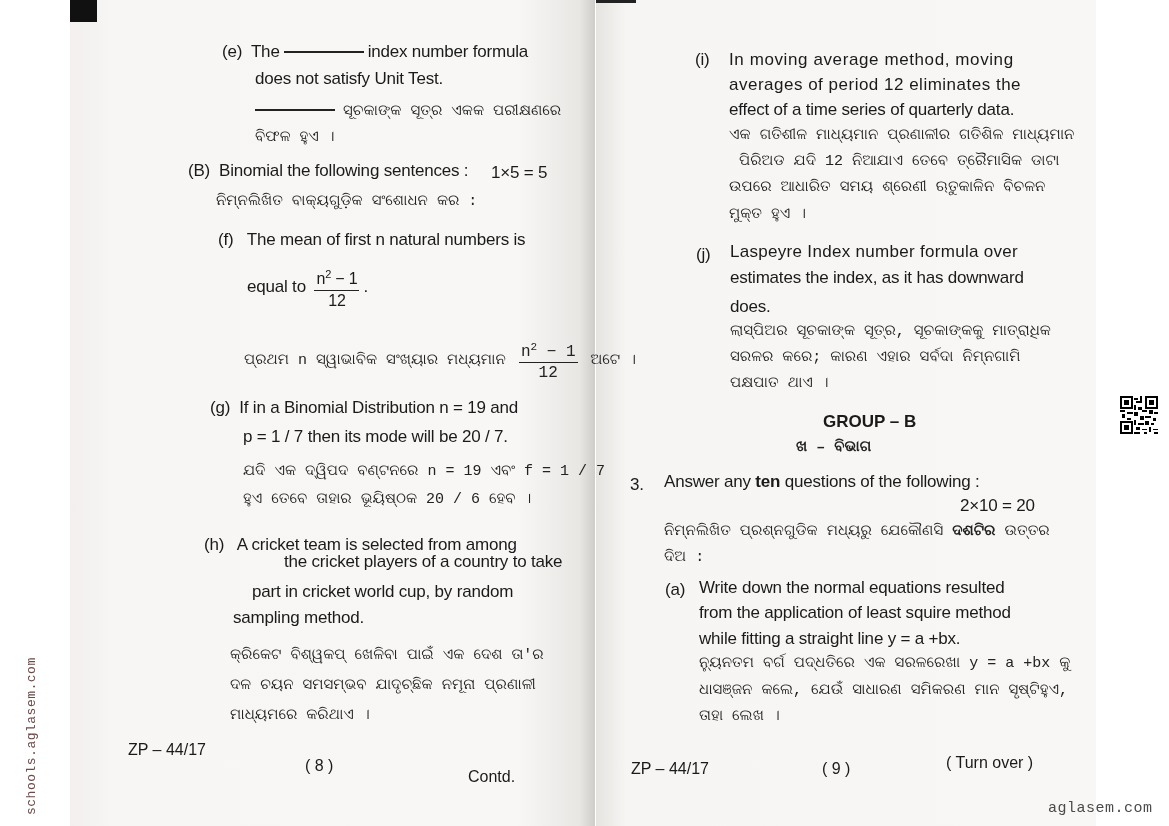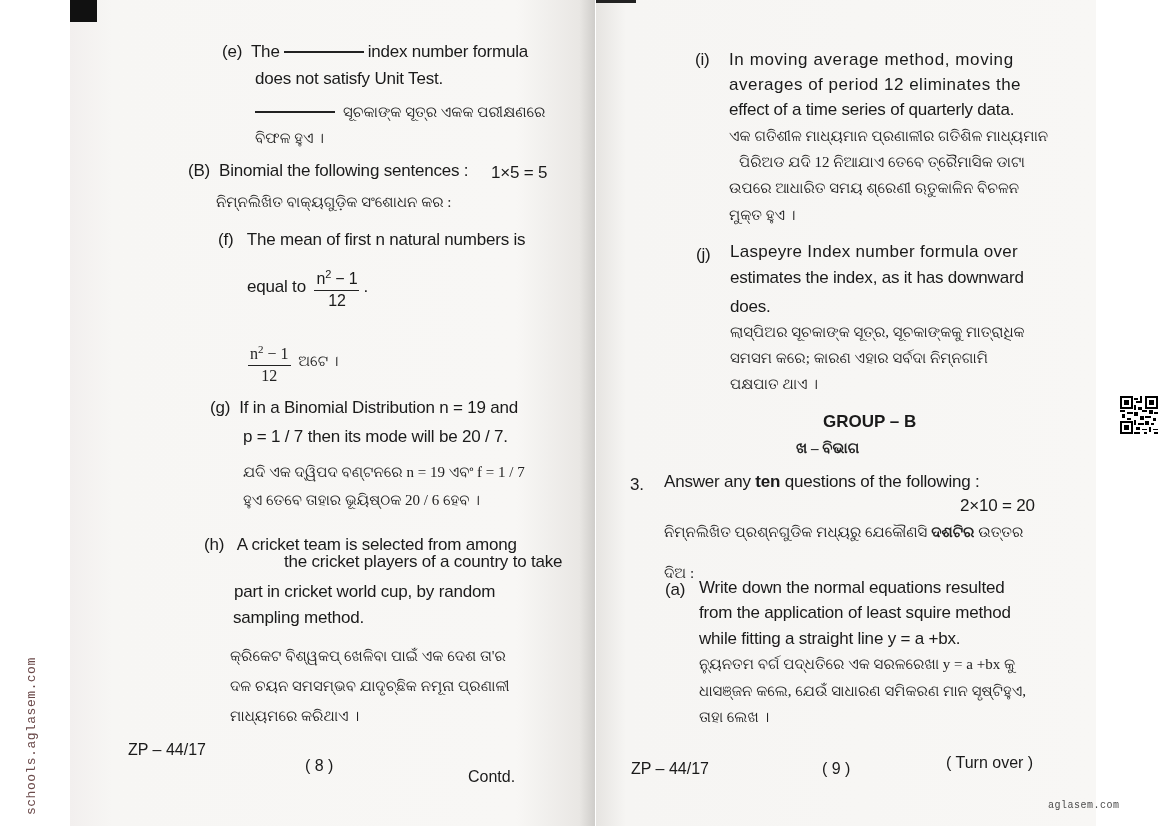--- a/index.html
+++ b/index.html
@@ -15,35 +15,35 @@
   }
   .page-left { left:70px; width:525px;
     background:linear-gradient(to right, #f2efee 0%, #f7f6f4 8%, #f8f7f5 85%, #e9e7e4 97%, #cfcdca 100%);
   }
   .page-right { left:596px; width:500px;
     background:linear-gradient(to right, #e6e4e1 0%, #f6f5f3 6%, #f8f7f5 100%);
   }
   .corner-mark { position:absolute; left:70px; top:0; width:27px; height:22px; background:#111; }
   .corner-mark-r { position:absolute; left:596px; top:0; width:40px; height:3px; background:#222; }
   .txt { position:absolute; font-size:17px; line-height:24px; white-space:nowrap; letter-spacing:-0.2px; }
-  .od { position:absolute; font-size:15px; line-height:24px; white-space:nowrap; color:#222; font-family:Liberation Serif, serif; }
+  .od { position:absolute; font-size:15px; line-height:24px; white-space:nowrap; color:#222; font-family:Liberation Mono, monospace; }
   .blank { display:inline-block; width:80px; border-bottom:2px solid #222; margin:0 4px; vertical-align:4px; height:0; }
   .blank-od { display:inline-block; width:80px; border-bottom:2px solid #222; margin-right:8px; vertical-align:4px; height:0; }
   .frac { display:inline-flex; flex-direction:column; align-items:center; vertical-align:middle; margin:0 4px; font-size:16px; line-height:20px; }
   .frac .num { border-bottom:1.5px solid #222; padding:0 2px; }
   .frac sup { font-size:11px; }
   .bold { font-weight:bold; }
   .footer { position:absolute; font-size:16px; line-height:20px; white-space:nowrap; }
   .wm-left {
     position:absolute; left:24px; top:815px; transform-origin:left top; transform:rotate(-90deg);
     font-family:"Liberation Mono", "DejaVu Sans Mono", monospace; font-size:13px; color:#6b4a4a; white-space:nowrap; letter-spacing:0.5px;
   }
   .wm-right {
     position:absolute; left:1048px; top:800px;
-    font-family:"Liberation Mono", "DejaVu Sans Mono", monospace; font-size:10px; color:#4a4a4a; letter-spacing:0.5px;
+    font-family:"Liberation Mono", "DejaVu Sans Mono", monospace; font-size:15px; color:#4a4a4a; letter-spacing:0.5px;
   }
   .qr { position:absolute; left:1120px; top:396px; width:38px; height:38px; }
   .group-head { position:absolute; font-size:17px; font-weight:bold; white-space:nowrap; }
 </style>
 </head>
 <body>
 
 <div class="page page-left"></div>
 <div class="page page-right"></div>
 <div class="corner-mark"></div>
@@ -74,20 +74,21 @@
     <span>The mean of first n natural numbers is</span>
   </div>
   <div class="txt" style="left:247px; top:262px; line-height:50px;">
     <span>equal to</span>
     <span class="frac">
       <span class="num"><span>n</span><sup>2</sup><span> − 1</span></span>
       <span>12</span>
     </span><span>.</span>
   </div>
   <div class="od" style="left:244px; top:336px; line-height:50px;">
+    <span>ପ୍ରଥମ n ସ୍ୱାଭାବିକ ସଂଖ୍ୟାର ମଧ୍ୟମାନ</span>
     <span class="frac">
       <span class="num"><span>n</span><sup>2</sup><span> − 1</span></span>
       <span>12</span>
     </span>
     <span>ଅଟେ ।</span>
   </div>
 </div>
 
 <div>
   <div class="txt" style="left:210px; top:396px;">
@@ -98,21 +99,21 @@
   <div class="od" style="left:243px; top:460px;">ଯଦି ଏକ ଦ୍ୱିପଦ ବଣ୍ଟନରେ n = 19 ଏବଂ f = 1 / 7</div>
   <div class="od" style="left:243px; top:488px;">ହୁଏ ତେବେ ତାହାର ଭୂୟିଷ୍ଠକ 20 / 6 ହେବ ।</div>
 </div>
 
 <div>
   <div class="txt" style="left:204px; top:518px;margin-top:15px;">
     <span>(h)</span>&nbsp;&nbsp;
     <span>A cricket team is selected from among</span>
   </div>
   <div class="txt" style="left:236px; top:550px;margin-left:48px;">the cricket players of a country to take</div>
-  <div class="txt" style="left:234px; top:580px;">part in cricket world cup, by random</div>
+  <div class="txt" style="left:252px; top:580px;">part in cricket world cup, by random</div>
   <div class="txt" style="left:233px; top:606px;">sampling method.</div>
   <div class="od" style="left:230px; top:644px;">କ୍ରିକେଟ ବିଶ୍ୱକପ୍ ଖେଳିବା ପାଇଁ ଏକ ଦେଶ ତା'ର</div>
   <div class="od" style="left:230px; top:674px;">ଦଳ ଚୟନ ସମସମ୍ଭବ ଯାଦୃଚ୍ଛିକ ନମୂନା ପ୍ରଣାଳୀ</div>
   <div class="od" style="left:230px; top:704px;">ମାଧ୍ୟମରେ କରିଥାଏ ।</div>
 </div>
 
 <div class="footer" style="left:128px; top:740px;">ZP – 44/17</div>
 <div class="footer" style="left:305px; top:756px;">( 8 )</div>
 <div class="footer" style="left:468px; top:767px;">Contd.</div>
 
@@ -126,21 +127,21 @@
   <div class="od" style="left:729px; top:176px;">ଉପରେ ଆଧାରିତ ସମୟ ଶ୍ରେଣୀ ଋତୁକାଳିନ ବିଚଳନ</div>
   <div class="od" style="left:729px; top:203px;">ମୁକ୍ତ ହୁଏ ।</div>
 </div>
 
 <div>
   <div class="txt" style="left:696px; top:243px;">(j)</div>
   <div class="txt" style="left:730px; top:240px; letter-spacing:0.3px;">Laspeyre Index number formula over</div>
   <div class="txt" style="left:730px; top:266px;">estimates the index, as it has downward</div>
   <div class="txt" style="left:730px; top:295px;">does.</div>
   <div class="od" style="left:730px; top:320px;">ଲାସ୍‌ପିଅର ସୂଚକାଙ୍କ ସୂତ୍ର, ସୂଚକାଙ୍କକୁ ମାତ୍ରାଧିକ</div>
-  <div class="od" style="left:730px; top:346px;">ସମସମ କରେ; କାରଣ ଏହାର ସର୍ବଦା ନିମ୍ନଗାମି</div>
+  <div class="od" style="left:730px; top:346px;">ସରଳର କରେ; କାରଣ ଏହାର ସର୍ବଦା ନିମ୍ନଗାମି</div>
   <div class="od" style="left:730px; top:372px;">ପକ୍ଷପାତ ଥାଏ ।</div>
 </div>
 
 <div>
   <div class="group-head" style="left:783px; top:412px;margin-left:40px;">GROUP – B</div>
   <div class="od" style="left:796px; top:436px; font-weight:bold;">ଖ – ବିଭାଗ</div>
 </div>
 
 <div>
   <div class="txt" style="left:630px; top:473px;">3.</div>
@@ -148,21 +149,21 @@
     <span>Answer any</span>
     <span class="bold">ten</span>
     <span>questions of the following :</span>
   </div>
   <div class="txt" style="left:960px; top:494px;">2×10 = 20</div>
   <div class="od" style="left:664px; top:520px;">
     <span>ନିମ୍ନଲିଖିତ ପ୍ରଶ୍ନଗୁଡିକ ମଧ୍ୟରୁ ଯେକୌଣସି</span>
     <span class="bold">ଦଶଟିର</span>
     <span>ଉତ୍ତର</span>
   </div>
-  <div class="od" style="left:664px; top:546px;margin-top:15px;">ଦିଅ :</div>
+  <div class="od" style="left:664px; top:546px;">ଦିଅ :</div>
 </div>
 
 <div>
   <div class="txt" style="left:665px; top:578px;">(a)</div>
   <div class="txt" style="left:699px; top:576px;">Write down the normal equations resulted</div>
   <div class="txt" style="left:699px; top:601px;">from the application of least squire method</div>
   <div class="txt" style="left:699px; top:627px;">while fitting a straight line y = a +bx.</div>
   <div class="od" style="left:699px; top:652px;">ନ୍ୟୁନତମ ବର୍ଗ ପଦ୍ଧତିରେ ଏକ ସରଳରେଖା y = a +bx କୁ</div>
   <div class="od" style="left:699px; top:679px;">ଧାସଞ୍ଜନ କଲେ, ଯେଉଁ ସାଧାରଣ ସମିକରଣ ମାନ ସୃଷ୍ଟିହୁଏ,</div>
   <div class="od" style="left:699px; top:705px;">ତାହା ଲେଖ ।</div>

